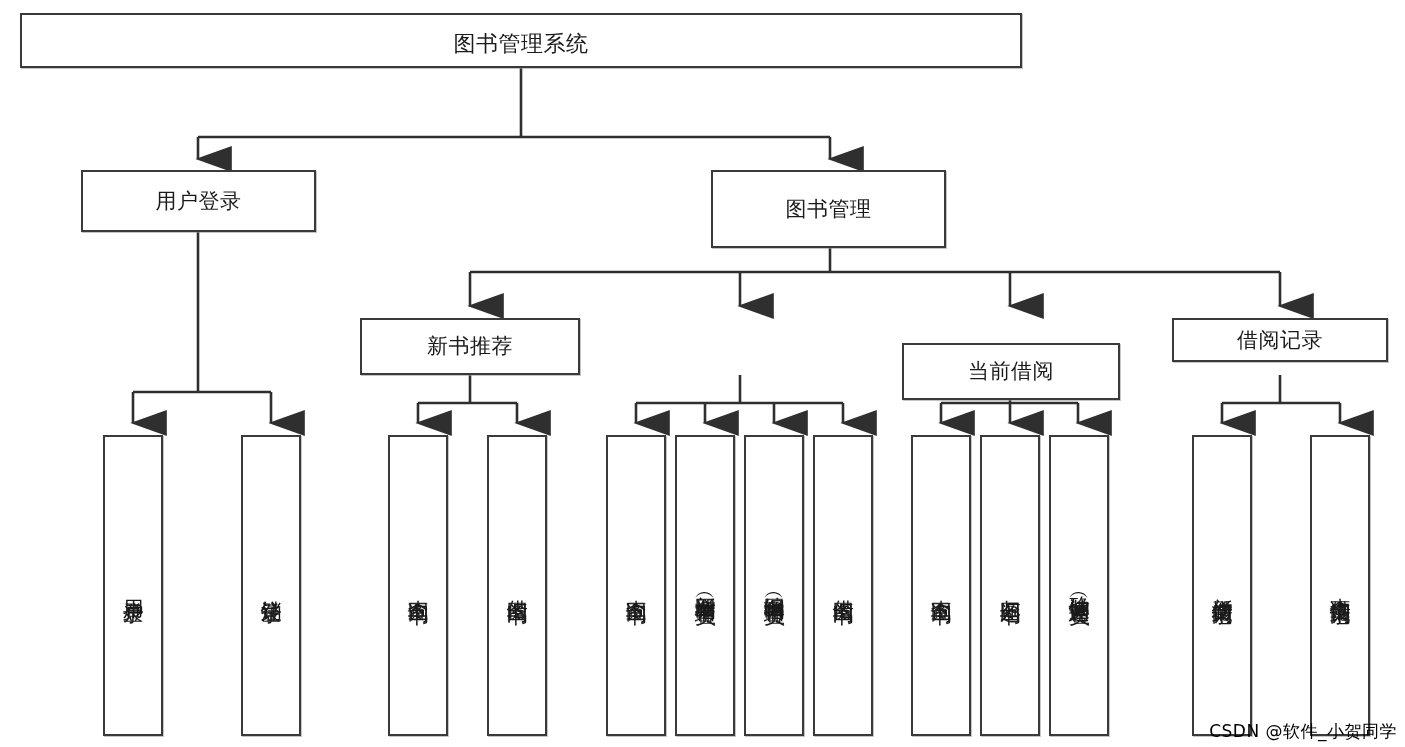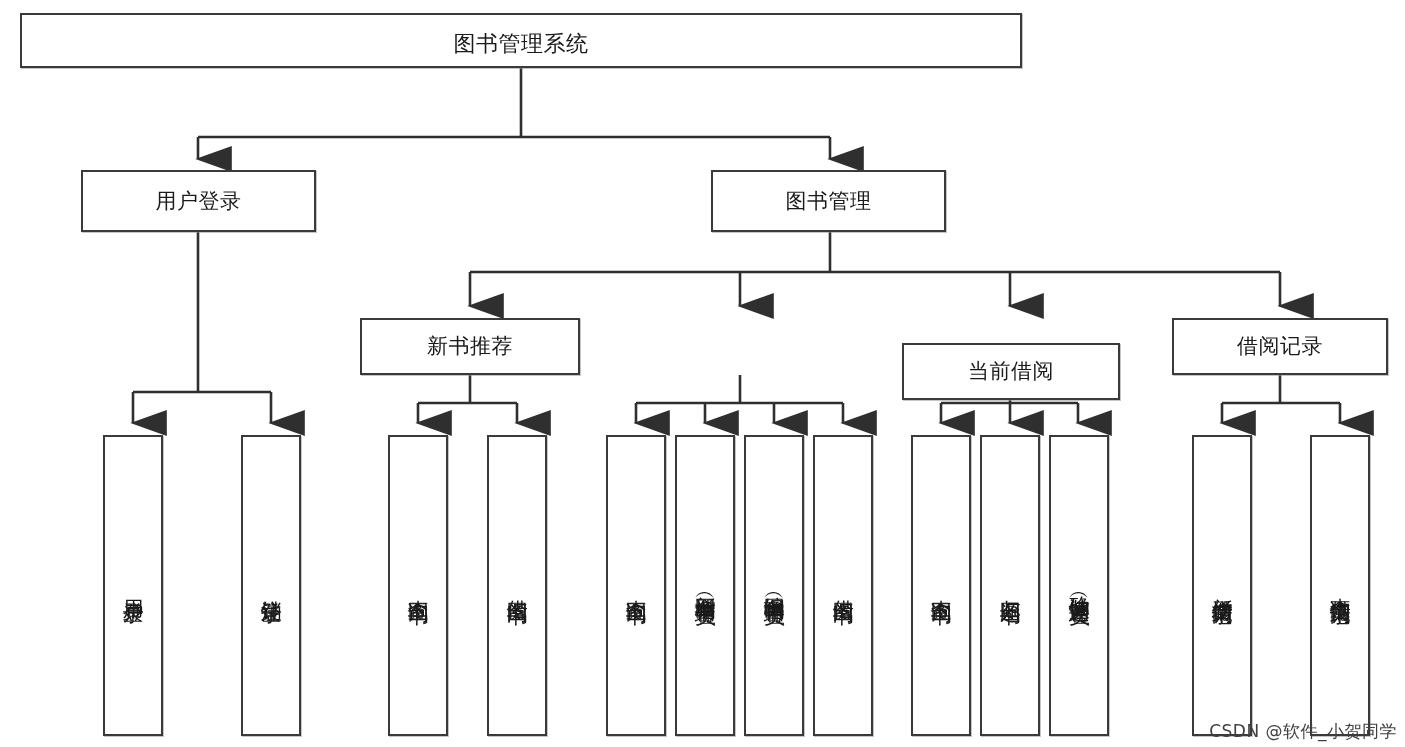--- a/index.html
+++ b/index.html
@@ -64,21 +64,21 @@
     top: 0;
     width: 1405px;
     height: 747px;
     pointer-events: none;
   }
   #watermark {
     position: absolute;
     right: 8px;
     bottom: 4px;
     font-size: 17px;
-    color: #404040;
+    color: #000000;
     letter-spacing: 0.5px;
     white-space: nowrap;
     font-family: "DejaVu Sans", "Liberation Sans", sans-serif;
   }
 </style>
 </head>
 <body>
 
 <div id="canvas">
 
@@ -133,31 +133,31 @@
     </g>
   </svg>
 
   <div class="node h root" style="left:20px; top:13px; width:1002px; height:55px;">
     <span class="label">图书管理系统</span>
   </div>
 
   <div class="node h" style="left:81px; top:170px; width:235px; height:62px;">
     <span class="label">用户登录</span>
   </div>
-  <div class="node h" style="left:711px; top:170px; width:235px; height:62px;">
+  <div class="node h" style="left:711px; top:170px; width:235px; height:78px;">
     <span class="label">图书管理</span>
   </div>
 
   <div class="node h" style="left:360px; top:318px; width:220px; height:57px;">
     <span class="label">新书推荐</span>
   </div>
   <div class="node h" style="left:902px; top:318px; width:218px; height:57px;margin-top:25px;">
     <span class="label">当前借阅</span>
   </div>
-  <div class="node h" style="left:1172px; top:318px; width:216px; height:57px;">
+  <div class="node h" style="left:1172px; top:318px; width:216px; height:44px;">
     <span class="label">借阅记录</span>
   </div>
 
   <div class="node v" style="left:103px; top:435px; width:60px; height:301px;">
     <span class="label">用户登录</span>
   </div>
   <div class="node v" style="left:241px; top:435px; width:60px; height:301px;">
     <span class="label">注销登录</span>
   </div>
 

